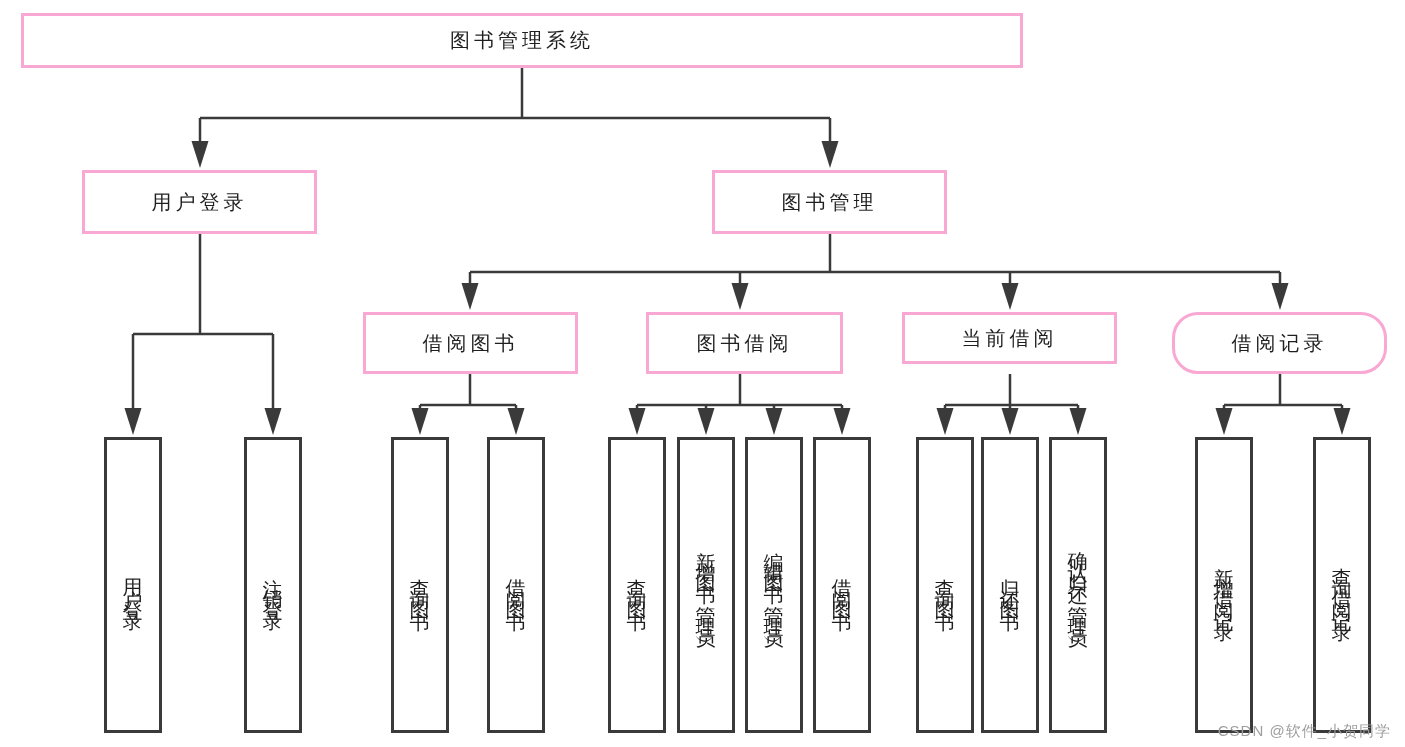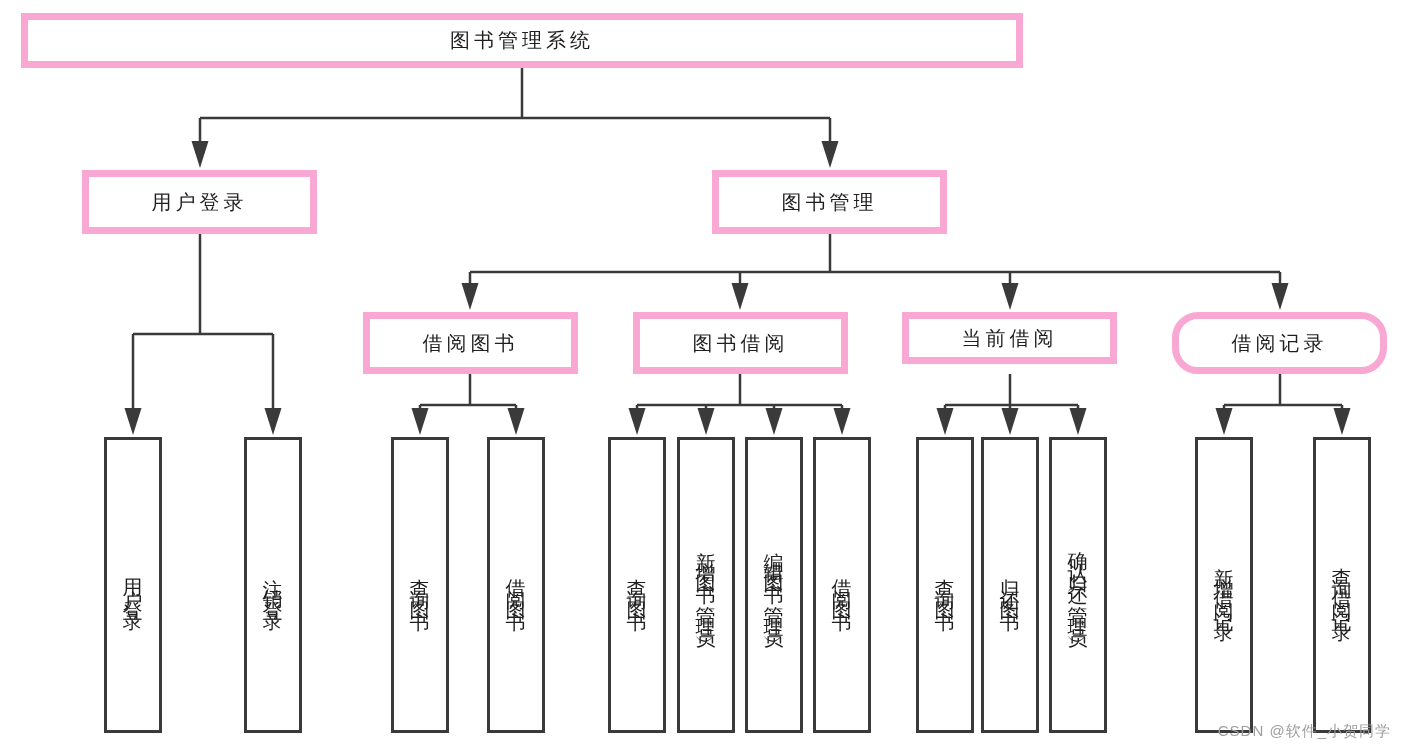--- a/index.html
+++ b/index.html
@@ -3,21 +3,21 @@
 <meta charset="utf-8">
 <style>
   html,body{margin:0;padding:0;background:#ffffff;}
   .stage{
     position:relative;width:1405px;height:747px;background:#ffffff;
     font-family:"Liberation Sans","DejaVu Sans",sans-serif;overflow:hidden;
   }
   svg.wires{position:absolute;left:0;top:0;}
   .hbox{
     position:absolute;box-sizing:border-box;background:#ffffff;
-    border:7px solid #f9a8d4;display:flex;align-items:center;justify-content:center;
+    border:3px solid #f9a8d4;display:flex;align-items:center;justify-content:center;
     font-size:20px;letter-spacing:4px;color:#1f1f1f;white-space:nowrap;
   }
   .vbox{
     position:absolute;box-sizing:border-box;background:#ffffff;
     border:3px solid #3a3a3a;display:flex;align-items:center;justify-content:center;
     top:437px;width:58px;height:296px;
   }
   .vlabel{
     writing-mode:vertical-rl;text-orientation:mixed;
     font-size:20px;letter-spacing:11px;line-height:1;color:#1f1f1f;
@@ -97,21 +97,21 @@
       <polygon points="1333.5,408 1350.5,408 1342,435"></polygon>
     </g>
   </svg>
 
   <div class="hbox" style="left:21px;top:13px;width:1002px;height:55px;">图书管理系统</div>
 
   <div class="hbox" style="left:82px;top:170px;width:235px;height:64px;">用户登录</div>
   <div class="hbox" style="left:712px;top:170px;width:235px;height:64px;">图书管理</div>
 
   <div class="hbox" style="left:363px;top:312px;width:215px;height:62px;">借阅图书</div>
-  <div class="hbox" style="left:633px;top:312px;width:215px;height:62px;">图书借阅</div>
+  <div class="hbox" style="left:646px;top:312px;width:197px;height:62px;">图书借阅</div>
   <div class="hbox" style="left:902px;top:312px;width:215px;height:52px;">当前借阅</div>
   <div class="hbox" style="left:1172px;top:312px;width:215px;height:62px;border-radius:26px;">借阅记录</div>
 
   <div class="vbox" style="left:104px;">
     <span class="vlabel">用户登录</span>
   </div>
   <div class="vbox" style="left:244px;">
     <span class="vlabel">注销登录</span>
   </div>
 

